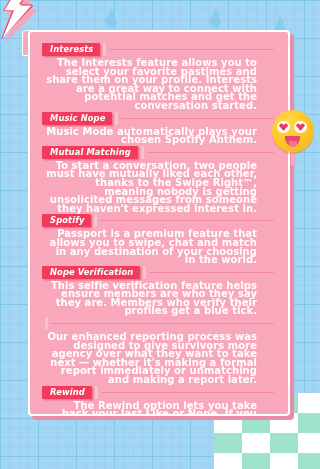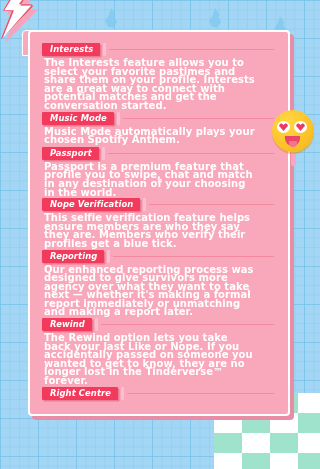--- a/index.html
+++ b/index.html
@@ -65,21 +65,21 @@
     position:absolute;left:22px;top:30px;width:26px;height:24px;
     background:#f7a9bd;border:1.5px solid #ffffff;border-radius:4px 4px 0 0;z-index:2;
   }
   .card-shadow{
     position:absolute;left:32px;top:34px;width:262px;height:386px;
     background:#e98ca6;border-radius:4px;z-index:2;
   }
   .card{
     position:absolute;left:28px;top:30px;width:262px;height:386px;
     background:#f9a7bb;border:2px solid #ffffff;border-radius:4px;
-    box-sizing:border-box;z-index:3;overflow:hidden;
+    box-sizing:border-box;z-index:3;overflow:hidden;text-align:right;
   }
   .card-inner{
     position:absolute;inset:0;
     padding:11px 14px 10px 12px;box-sizing:border-box;
     display:flex;flex-direction:column;
   }
 
   
   .sec{margin:0 0 1px 0;}
   .sec-head{display:flex;align-items:center;gap:0;height:13px;margin:0 0 3px 0;}
@@ -148,51 +148,56 @@
       <div class="sec-head">
         <span class="tag">Interests</span>
         <span class="tag-cap"></span>
         <span class="rule"></span>
       </div>
       <p class="body">The Interests feature allows you to select your favorite pastimes and share them on your profile. Interests are a great way to connect with potential matches and get the conversation started.</p>
     </div>
 
     <div class="sec">
       <div class="sec-head">
-        <span class="tag">Music Mode</span>
+        <span class="tag">Music Nope</span>
         <span class="tag-cap"></span>
         <span class="rule"></span>
       </div>
       <p class="body">Music Mode automatically plays your chosen Spotify Anthem.</p>
     </div>
 
     <div class="sec">
-    </div>
-
-    <div class="sec">
-      <div class="sec-head">
-        <span class="tag">Passport</span>
-        <span class="tag-cap"></span>
-        <span class="rule"></span>
-      </div>
-      <p class="body">Passport is a premium feature that profile you to swipe, chat and match in any destination of your choosing in the world.</p>
+      <div class="sec-head">
+        <span class="tag">Mutual Matching</span>
+        <span class="tag-cap"></span>
+        <span class="rule"></span>
+      </div>
+      <p class="body">To start a conversation, two people must have mutually liked each other, thanks to the Swipe Right™, meaning nobody is getting unsolicited messages from someone they haven't expressed interest in.</p>
+    </div>
+
+    <div class="sec">
+      <div class="sec-head">
+        <span class="tag">Spotify</span>
+        <span class="tag-cap"></span>
+        <span class="rule"></span>
+      </div>
+      <p class="body">Passport is a premium feature that allows you to swipe, chat and match in any destination of your choosing in the world.</p>
     </div>
 
     <div class="sec">
       <div class="sec-head">
         <span class="tag">Nope Verification</span>
         <span class="tag-cap"></span>
         <span class="rule"></span>
       </div>
       <p class="body">This selfie verification feature helps ensure members are who they say they are. Members who verify their profiles get a blue tick.</p>
     </div>
 
     <div class="sec">
       <div class="sec-head">
-        <span class="tag">Reporting</span>
         <span class="tag-cap"></span>
         <span class="rule"></span>
       </div>
       <p class="body">Our enhanced reporting process was designed to give survivors more agency over what they want to take next — whether it's making a formal report immediately or unmatching and making a report later.</p>
     </div>
 
     <div class="sec">
       <div class="sec-head">
         <span class="tag">Rewind</span>
         <span class="tag-cap"></span>

